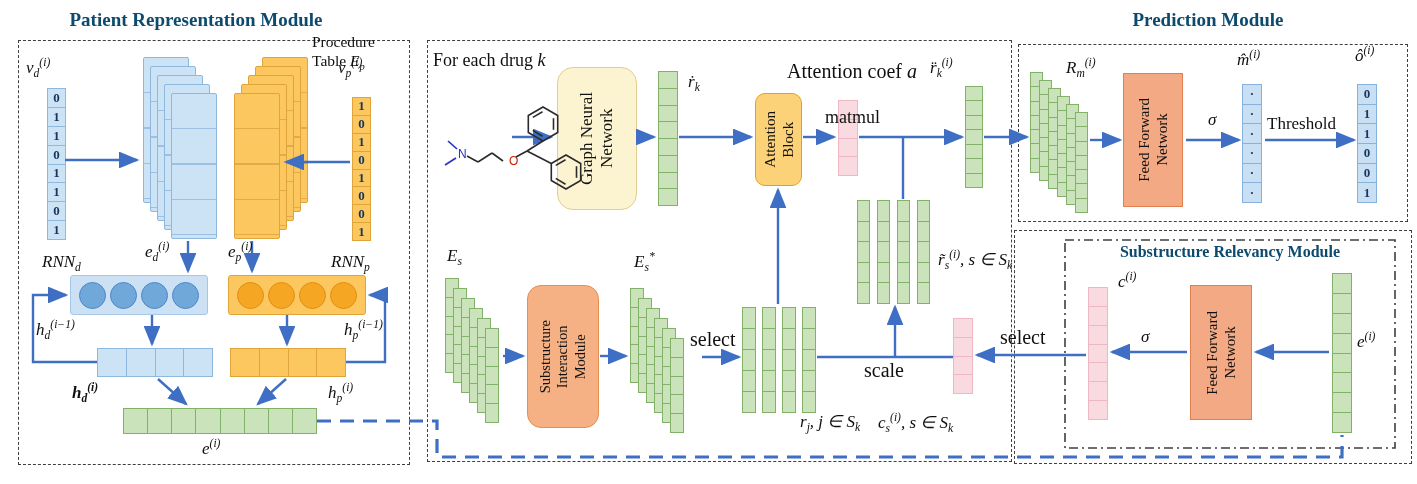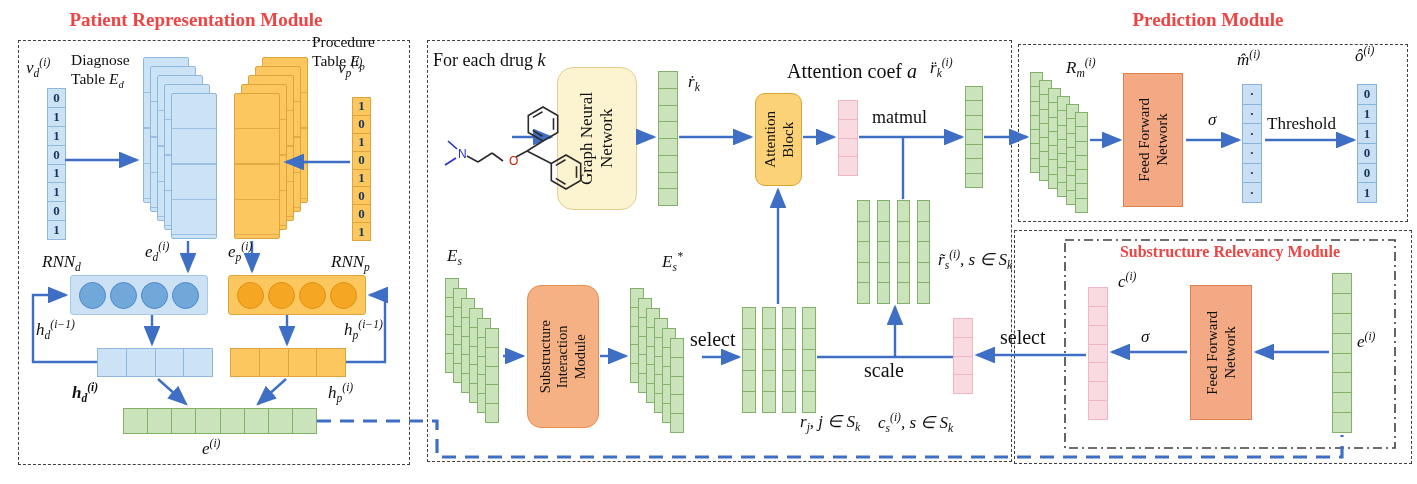--- a/index.html
+++ b/index.html
@@ -1,21 +1,21 @@
 <!DOCTYPE html>
 <html><head>
 <meta charset="utf-8">
 <style>
   html,body{margin:0;padding:0;background:#fff;}
   .canvas{position:relative;width:1417px;height:484px;background:#ffffff;
           font-family:"Liberation Serif",serif;overflow:hidden;}
   
   .mbox{position:absolute;border:1.6px dashed #3f3f3f;box-sizing:border-box;background:transparent;}
   
-  .ttl{position:absolute;font-weight:bold;font-size:19px;color:#ef4444;text-align:center;white-space:nowrap;}
+  .ttl{position:absolute;font-weight:bold;font-size:19px;color:#0c4a6e;text-align:center;white-space:nowrap;}
   
   .lbl{position:absolute;font-size:17px;font-style:italic;color:#101010;white-space:nowrap;z-index:6;}
   .txt{position:absolute;font-size:20px;font-style:normal;color:#101010;white-space:nowrap;z-index:6;}
   .lbl sub,.txt sub,.lbl sup,.txt sup{font-size:68%;}
   
   .vec{position:absolute;display:flex;flex-direction:column;box-sizing:border-box;
        border:1.3px solid var(--bc);background:var(--bg);z-index:3;}
   .vec .cell{flex:1;display:flex;align-items:center;justify-content:center;
        font-weight:bold;font-size:13px;color:#17365D;box-sizing:border-box;}
   .vec .cell + .cell{border-top:1.2px solid var(--bc);}
@@ -67,21 +67,20 @@
   <div class="vec cblue" style="left:47px;top:88px;width:19px;height:152px;">
       <div class="cell">0</div>
       <div class="cell">1</div>
       <div class="cell">1</div>
       <div class="cell">0</div>
       <div class="cell">1</div>
       <div class="cell">1</div>
       <div class="cell">0</div>
       <div class="cell">1</div>
     </div>
-  <div class="txt" style="left:71px;top:50px;font-size:15.5px;line-height:1.25;white-space:normal;width:78px;">Diagnose<br>Table <i>E<sub>d</sub></i></div>
 
   <div class="sheet sblue" style="left:143px;top:57px;width:46px;height:146px;"></div>
   <div class="sheet sblue" style="left:150px;top:66px;width:46px;height:146px;"></div>
   <div class="sheet sblue" style="left:157px;top:75px;width:46px;height:146px;"></div>
   <div class="sheet sblue" style="left:164px;top:84px;width:46px;height:146px;"></div>
   <div class="sheet sblue" style="left:171px;top:93px;width:46px;height:146px;"></div>
 
   <div class="sheet sorange" style="left:262px;top:57px;width:46px;height:146px;"></div>
   <div class="sheet sorange" style="left:255px;top:66px;width:46px;height:146px;"></div>
   <div class="sheet sorange" style="left:248px;top:75px;width:46px;height:146px;"></div>
@@ -173,21 +172,21 @@
   </div>
 
   <div class="txt" style="left:787px;top:60px;">Attention coef <i>a</i></div>
   <div class="vec cpink" style="left:838px;top:100px;width:20px;height:76px;">
       <div class="cell"></div>
       <div class="cell"></div>
       <div class="cell"></div>
       <div class="cell"></div>
     </div>
 
-  <div class="txt" style="left:872px;top:107px;font-size:18px;">matmul</div>
+  <div class="txt" style="left:825px;top:107px;font-size:18px;">matmul</div>
   <div class="vec cgreen" style="left:965px;top:86px;width:18px;height:102px;">
       <div class="cell"></div>
       <div class="cell"></div>
       <div class="cell"></div>
       <div class="cell"></div>
       <div class="cell"></div>
       <div class="cell"></div>
       <div class="cell"></div>
     </div>
   <div class="lbl" style="left:930px;top:56px;">r̈<sub>k</sub><sup>(i)</sup></div>
@@ -233,21 +232,21 @@
       <div class="cell"></div>
       <div class="cell"></div>
       <div class="cell"></div>
       <div class="cell"></div>
     </div>
 
   <div class="block simfill" style="left:527px;top:285px;width:72px;height:143px;">
     <div class="vtext" style="font-size:14.5px;">Substructure<br>Interaction<br>Module</div>
   </div>
 
-  <div class="lbl" style="left:662px;top:250px;">E<sub>s</sub><sup>*</sup></div>
+  <div class="lbl" style="left:634px;top:250px;">E<sub>s</sub><sup>*</sup></div>
   <div class="vec cgreen" style="left:630px;top:288px;width:14px;height:95px;">
       <div class="cell"></div>
       <div class="cell"></div>
       <div class="cell"></div>
       <div class="cell"></div>
       <div class="cell"></div>
     </div>
   <div class="vec cgreen" style="left:638px;top:298px;width:14px;height:95px;">
       <div class="cell"></div>
       <div class="cell"></div>

